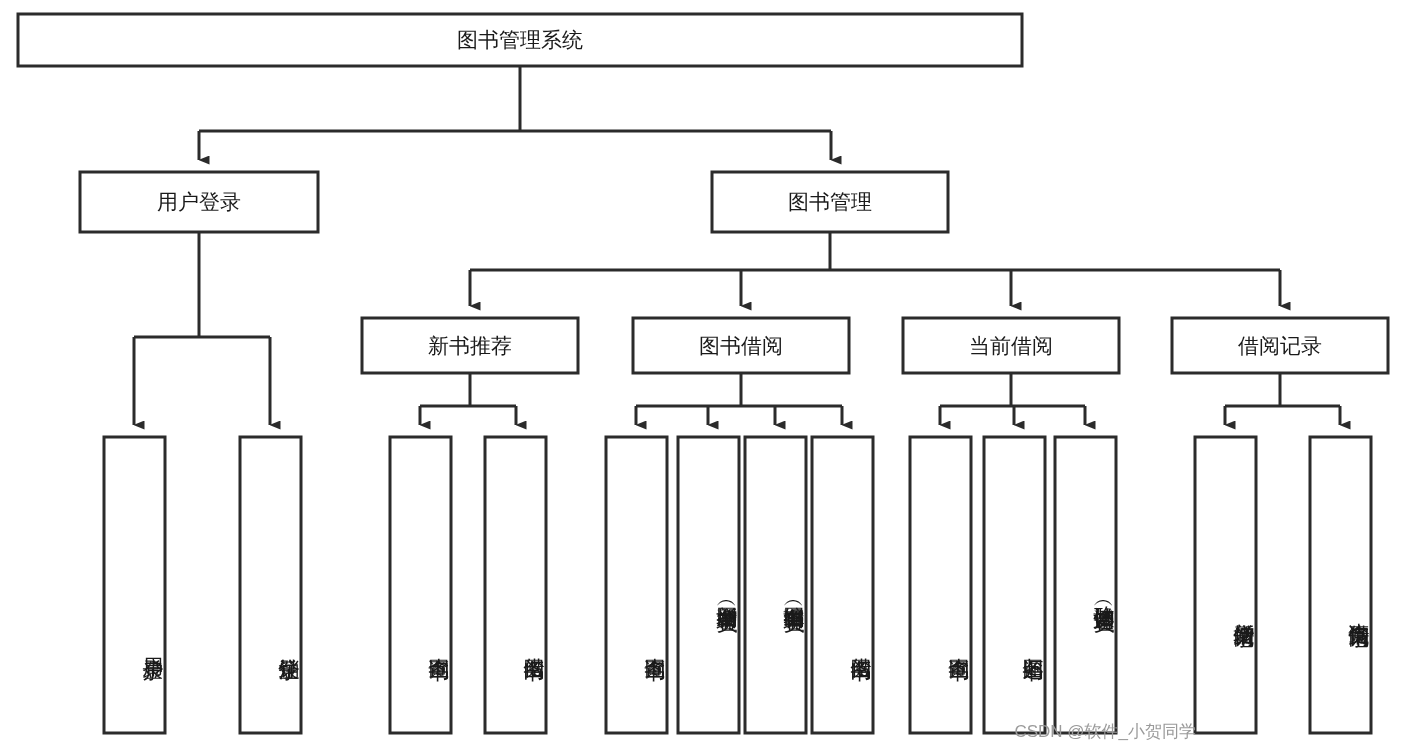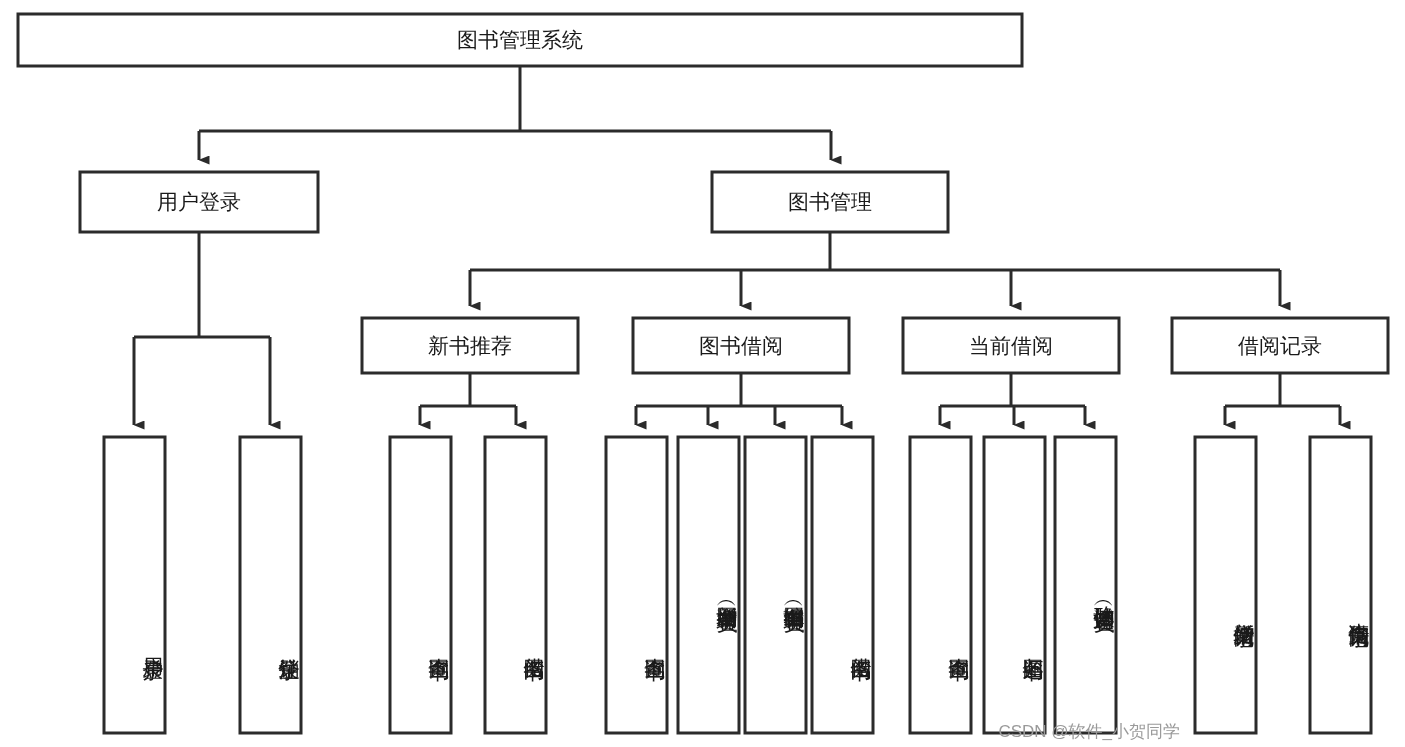--- a/index.html
+++ b/index.html
@@ -55,21 +55,21 @@
     color: #1a1a1a;
     letter-spacing: 1px;
     display: flex;
     align-items: flex-start;
     justify-content: center;
     white-space: nowrap;
     pointer-events: none;
   }
   .watermark {
     position: absolute;
-    right: 24px;
+    right: 8px;
     bottom: 4px;
     font-family: "Liberation Sans", "DejaVu Sans", sans-serif;
     font-size: 17px;
     color: #9a9a9a;
     white-space: nowrap;
   }
 </style>
 </head>
 <body>
 

